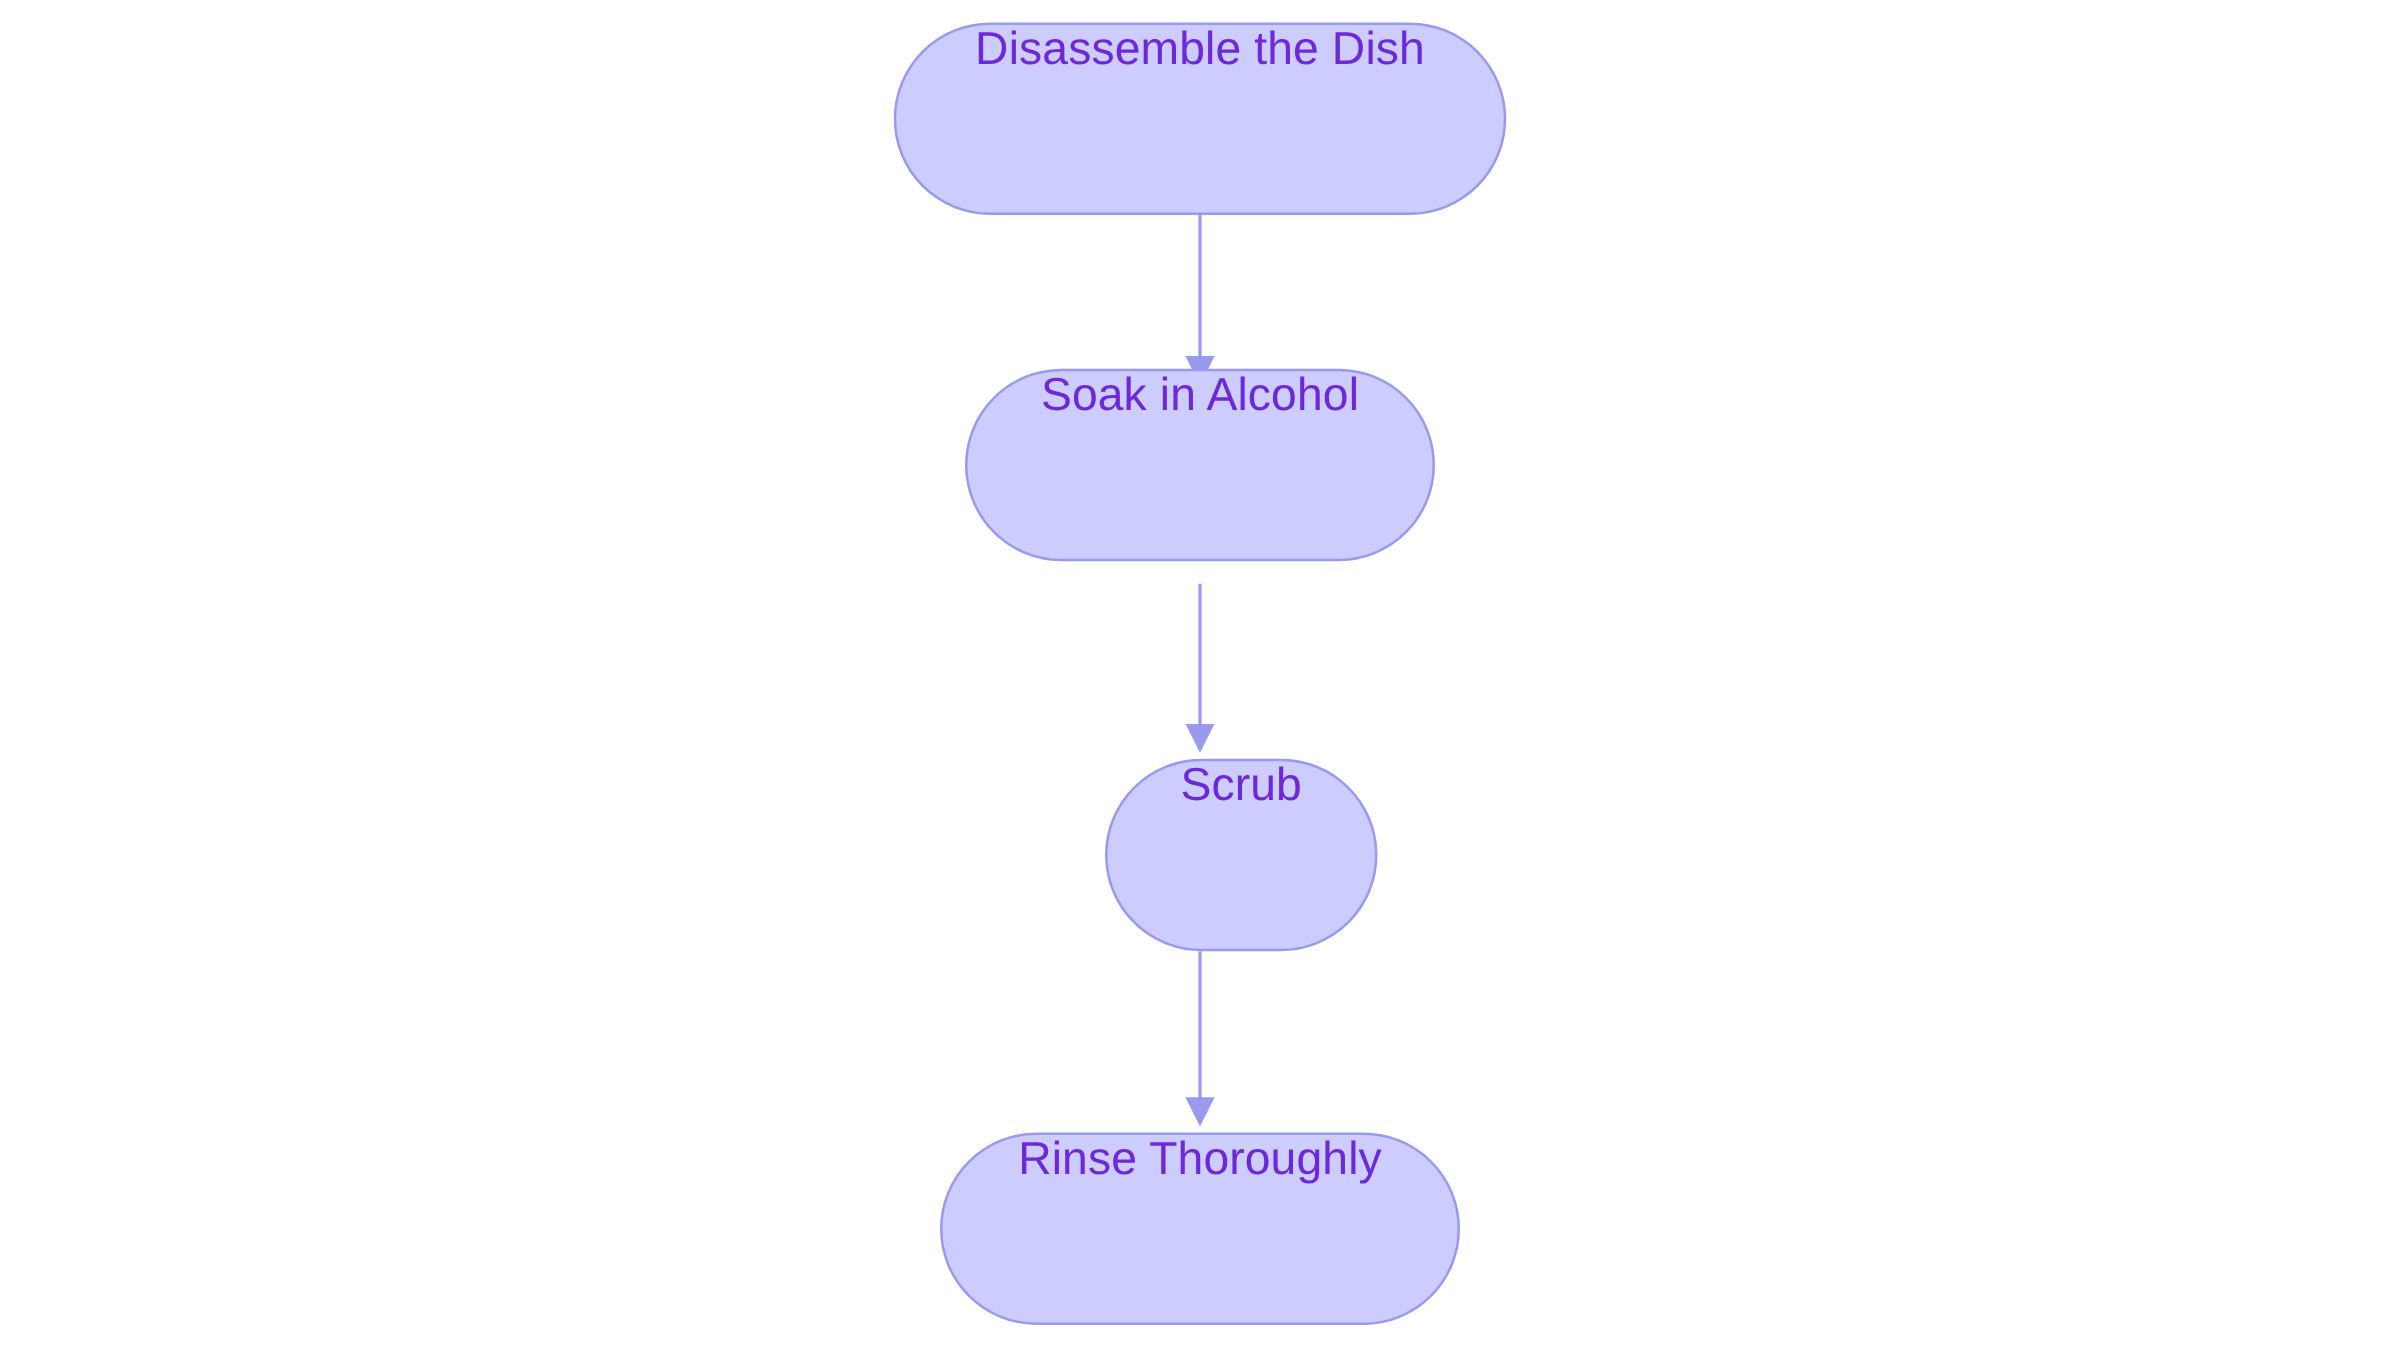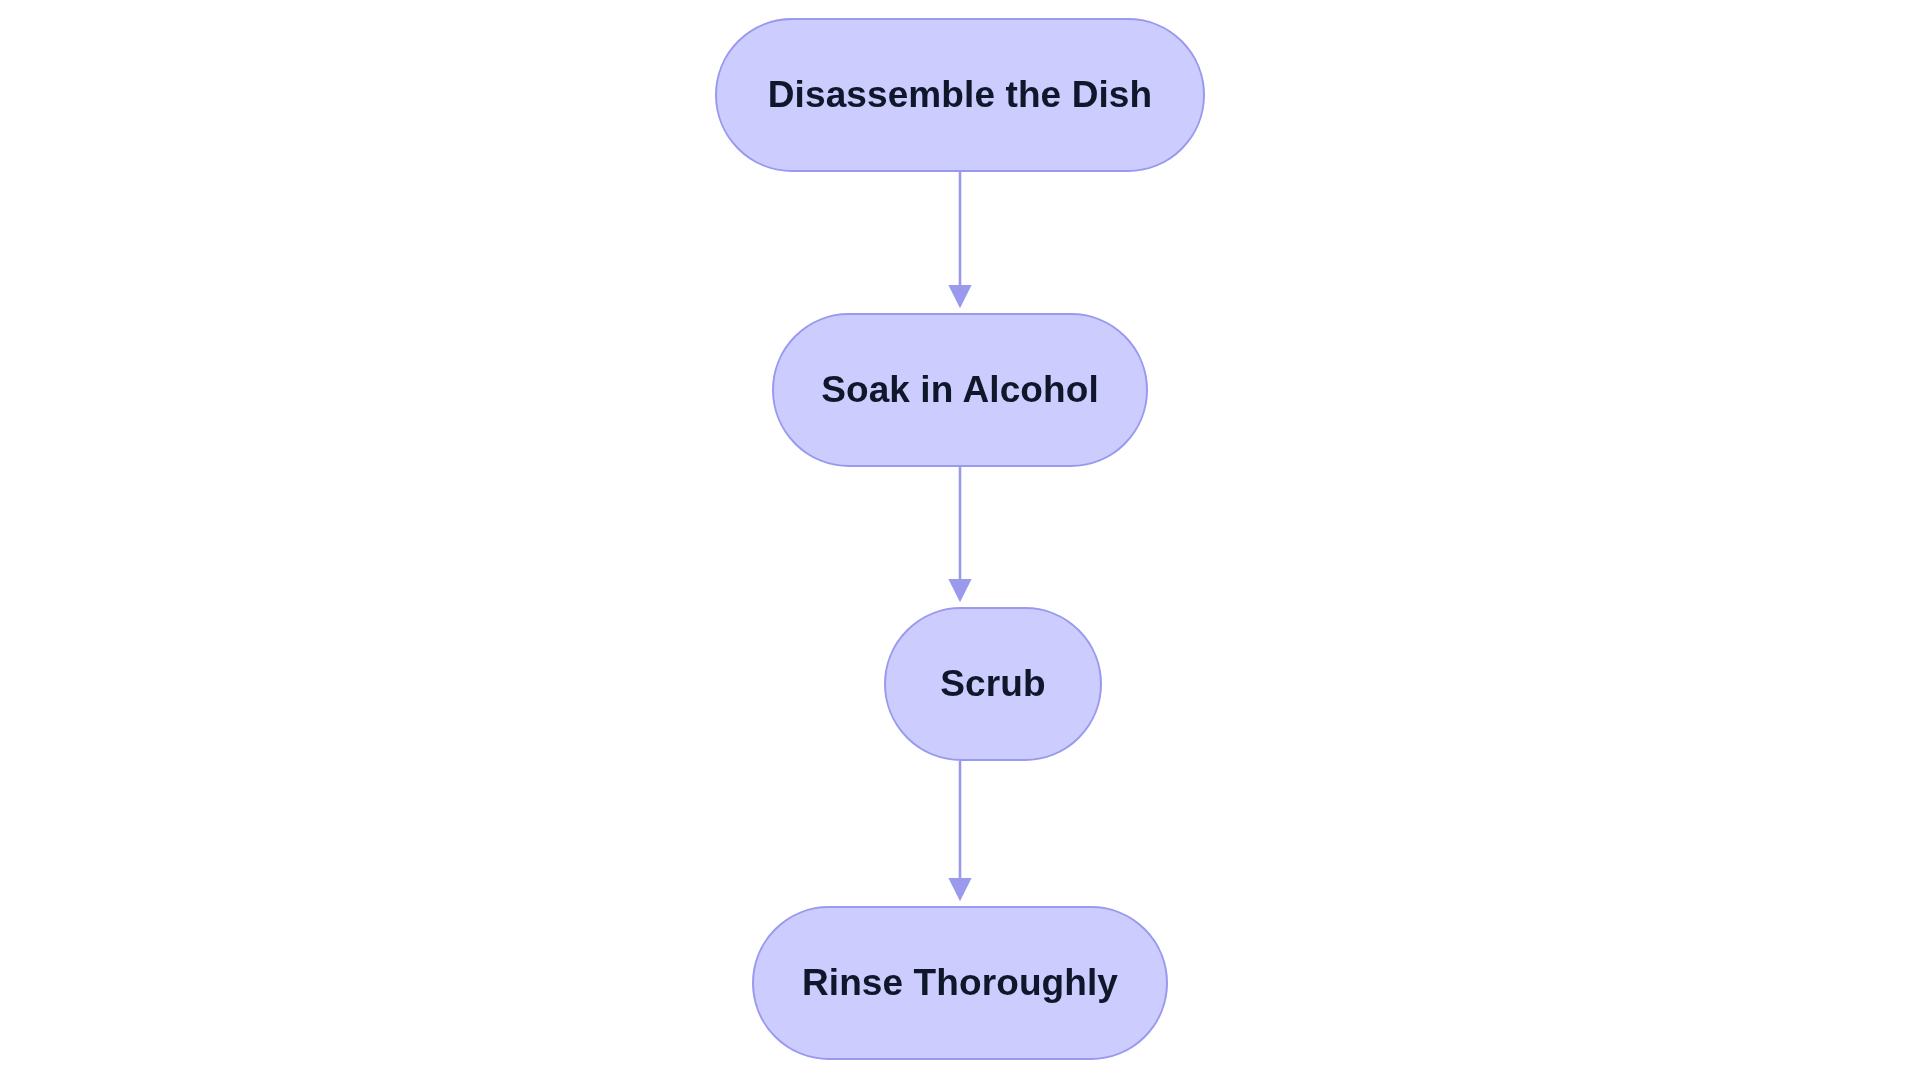--- a/index.html
+++ b/index.html
@@ -24,38 +24,38 @@
     left: 0;
     top: 0;
     width: 1920px;
     height: 1083px;
     pointer-events: none;
   }
   .node {
     position: absolute;
     box-sizing: border-box;
     display: flex;
-    align-items: center;
+    align-items: flex-start;
     justify-content: center;
     background: #ccccff;
     border: 2px solid #9999ee;
-    color: #0f172a;
+    color: #6d28d9;
     font-size: 37px;
-    font-weight: 700;
+    font-weight: 400;
     line-height: 1;
     letter-spacing: 0.1px;
     white-space: nowrap;
   }
   .node-label {
     display: block;
     padding-bottom: 2px;
   }
   
   #node-1 { left: 715px; top: 18px;  width: 490px; height: 154px; border-radius: 77px; }
-  #node-2 { left: 772px; top: 313px; width: 376px; height: 154px; border-radius: 77px; }
+  #node-2 { left: 772px; top: 295px; width: 376px; height: 154px; border-radius: 77px; }
   #node-3 { left: 884px; top: 607px; width: 218px; height: 154px; border-radius: 77px; }
   #node-4 { left: 752px; top: 906px; width: 416px; height: 154px; border-radius: 77px; }
 </style>
 </head>
 <body>
 
 <div id="flowchart-canvas">
 
   <svg class="edge-layer" viewBox="0 0 1920 1083" xmlns="http://www.w3.org/2000/svg">
     <defs>

